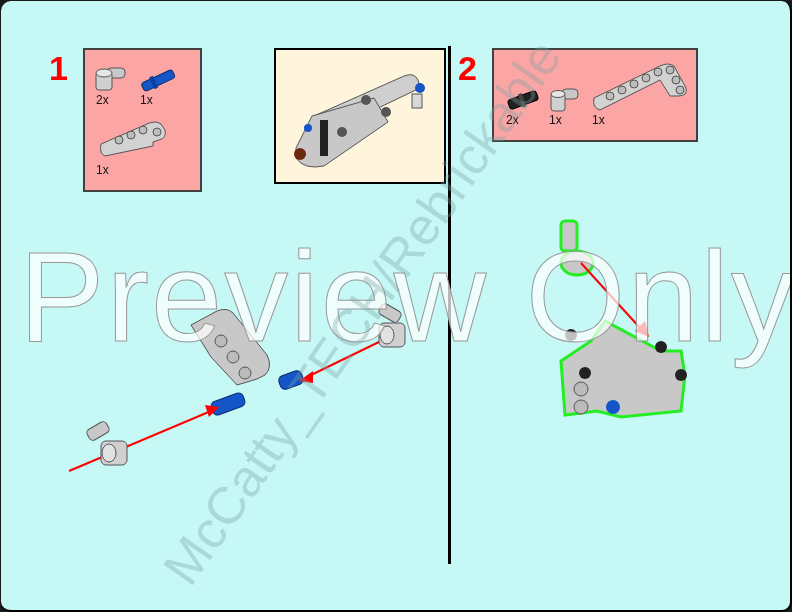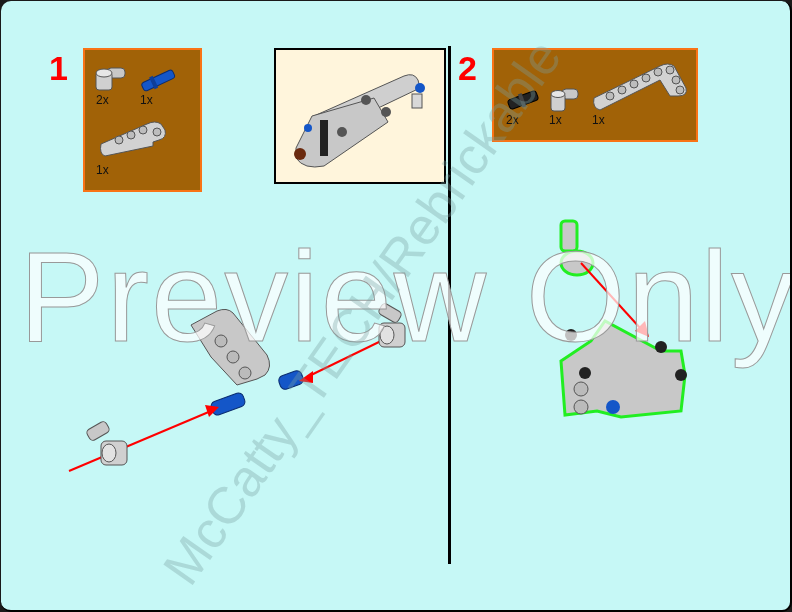--- a/index.html
+++ b/index.html
@@ -1,19 +1,19 @@
 <!DOCTYPE html>
 <html><head>
 <meta charset="utf-8">
 <style>
   html,body{margin:0;padding:0;}
   body{width:792px;height:612px;background:#1a1a1a;position:relative;overflow:hidden;font-family:"Liberation Sans",sans-serif;}
   .page{position:absolute;left:1px;top:1px;width:789px;height:609px;background:#c6f8f6;border-radius:10px;border-right:2px solid #000;border-bottom:2px solid #000;overflow:hidden;}
   .step-num{position:absolute;color:#ff0000;font-weight:bold;font-size:34px;line-height:1;}
-  .parts-box{position:absolute;background:#a16207;border:2px solid #f97316;box-sizing:border-box;}
+  .parts-box{position:absolute;background:#fca5a5;border:2px solid #404040;box-sizing:border-box;}
   .qty{position:absolute;font-size:12px;color:#111;}
   .divider{position:absolute;left:447px;top:45px;width:3px;height:518px;background:#000;}
   .callout{position:absolute;left:273px;top:47px;width:172px;height:136px;background:#fff5dc;border:2px solid #000;box-sizing:border-box;}
   .footer{position:absolute;right:14px;bottom:17px;font-size:9px;color:#111;}
   .wm-preview{position:absolute;left:18px;top:232px;font-size:128px;color:rgba(255,255,255,0.72);-webkit-text-stroke:1px #999;letter-spacing:2px;white-space:nowrap;line-height:1;}
   .wm-diag{position:absolute;left:150px;top:330px;font-size:52px;color:rgba(120,160,160,0.35);transform:rotate(-55deg);transform-origin:left top;white-space:nowrap;}
   svg{position:absolute;}
 </style>
 </head>
 <body>

